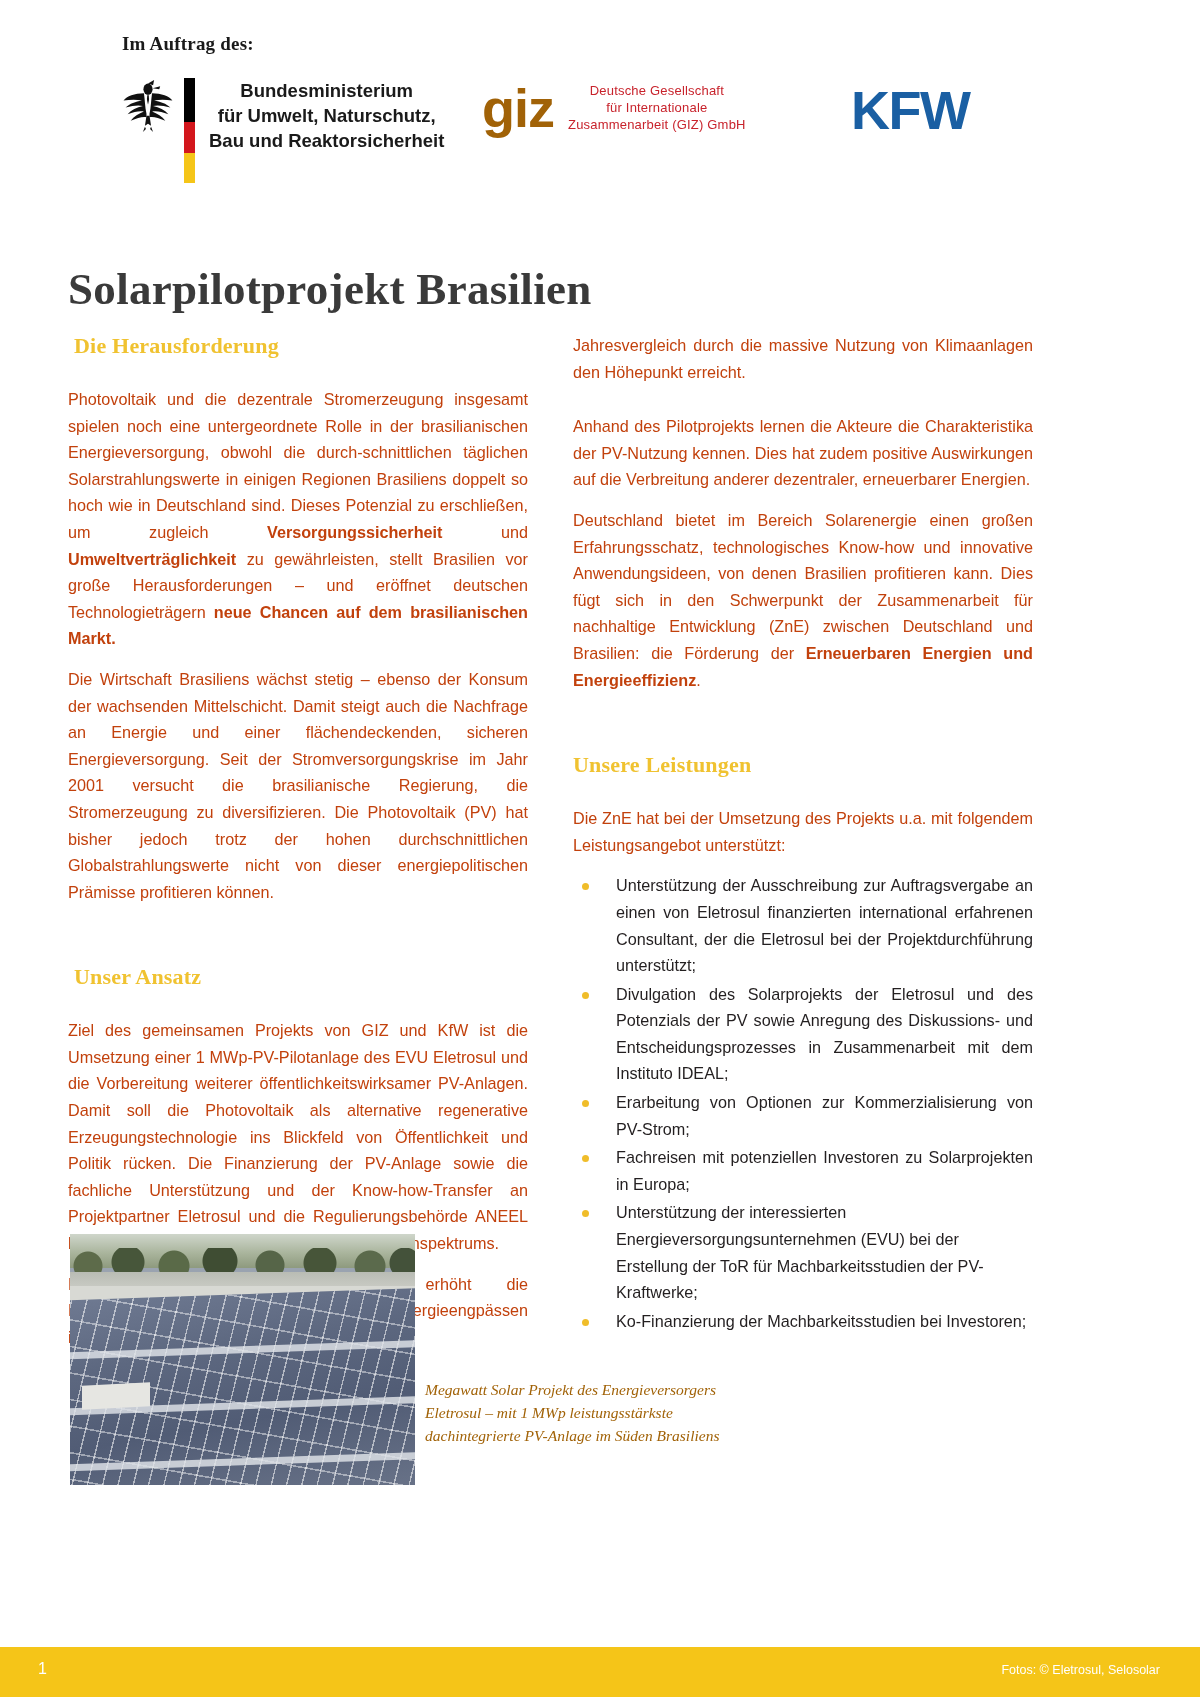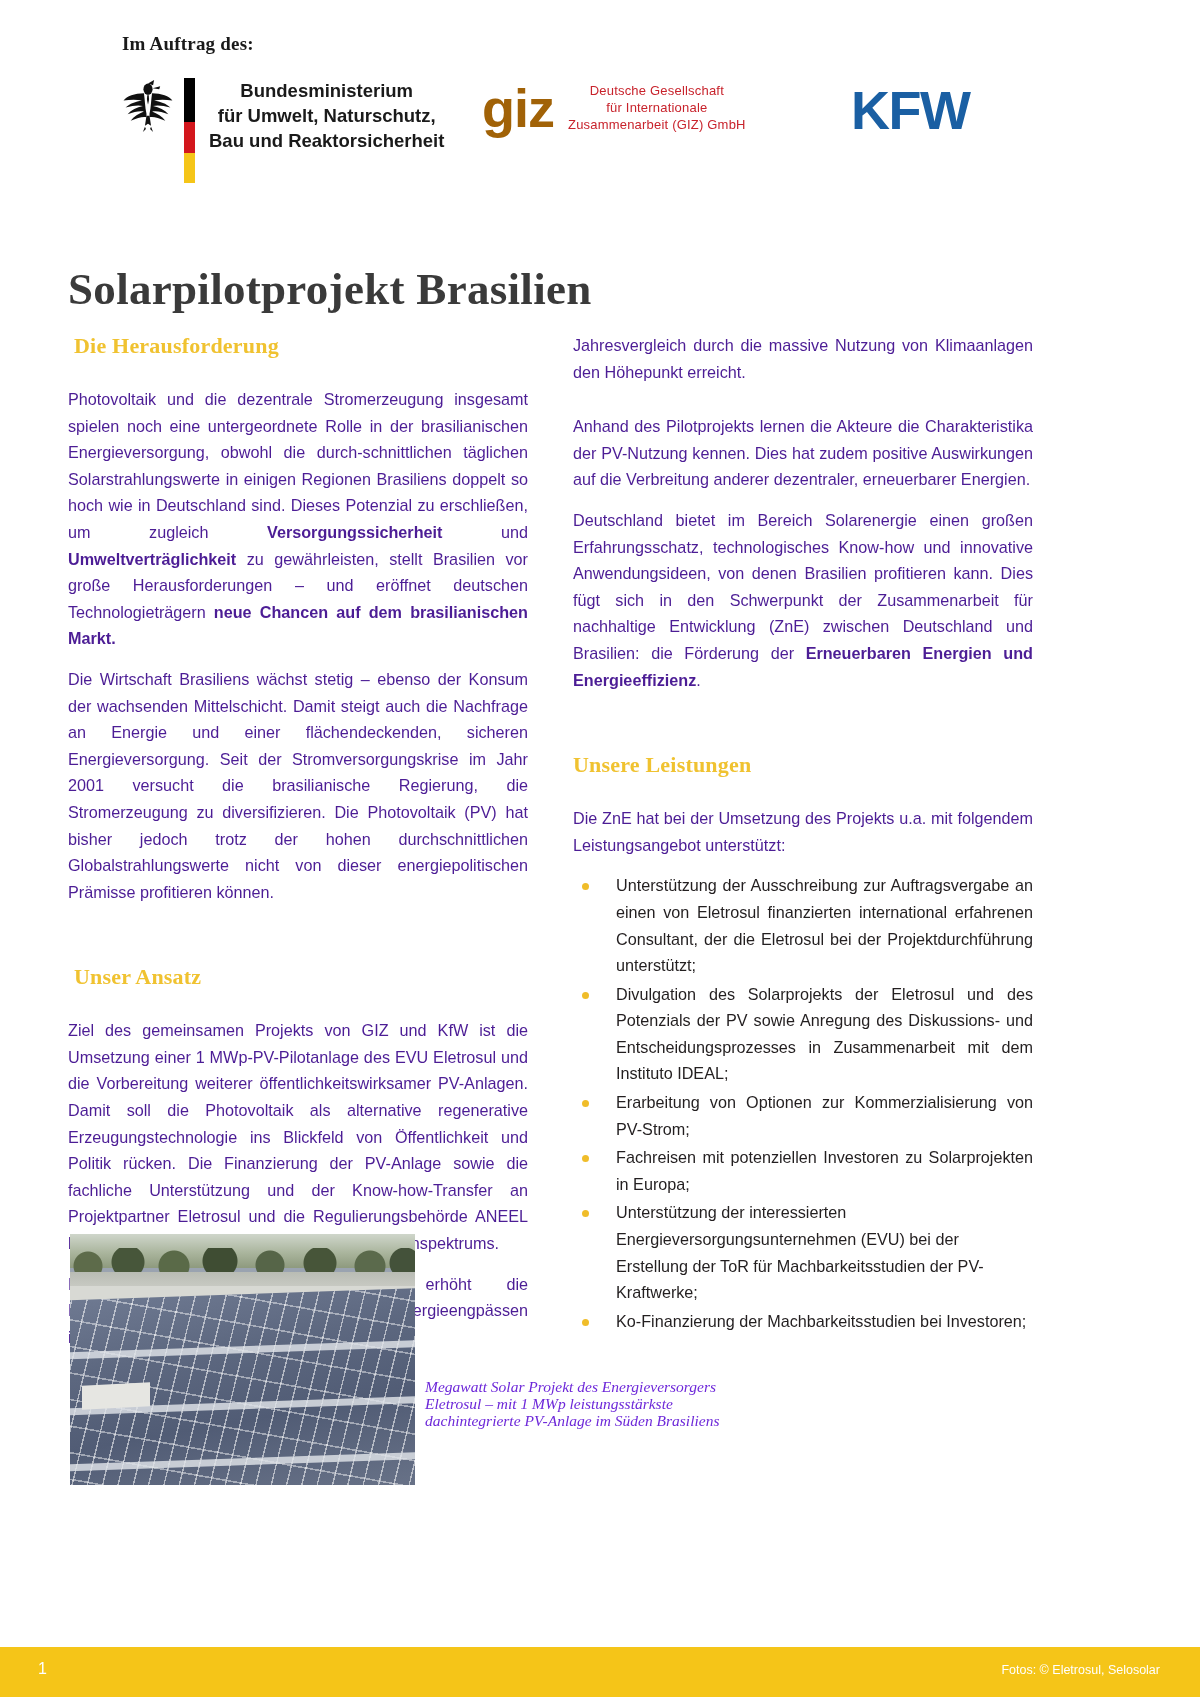--- a/index.html
+++ b/index.html
@@ -145,21 +145,21 @@
     color: #f0c230;
     margin: 0 0 26px 0;
     letter-spacing: 0.2px;
   }
   h2.section.indent { padding-left: 6px; }
 
   p.body {
     font-family: "Liberation Sans", sans-serif;
     font-size: 16.2px;
     line-height: 26.6px;
-    color: #4c1d95;
+    color: #c2410c;
     margin: 0 0 14px 0;
     text-align: justify;
     text-justify: inter-word;
     hyphens: none;
   }
   p.body.tight { margin-bottom: 0; }
   p.body b { font-weight: bold; }
 
   .spacer-lg { height: 44px; }
   .spacer-sm { height: 14px; }
@@ -271,22 +271,22 @@
   }
 
   .caption {
     position: absolute;
     left: 425px;
     top: 1378px;
     width: 320px;
     font-family: "Liberation Serif", serif;
     font-style: italic;
     font-size: 15.5px;
-    line-height: 17px;
-    color: #6d28d9;
+    line-height: 23px;
+    color: #a16207;
   }
 
   
   .footer {
     position: absolute;
     left: 0;
     bottom: 0;
     width: 1200px;
     height: 50px;
     background: #f5c518;

